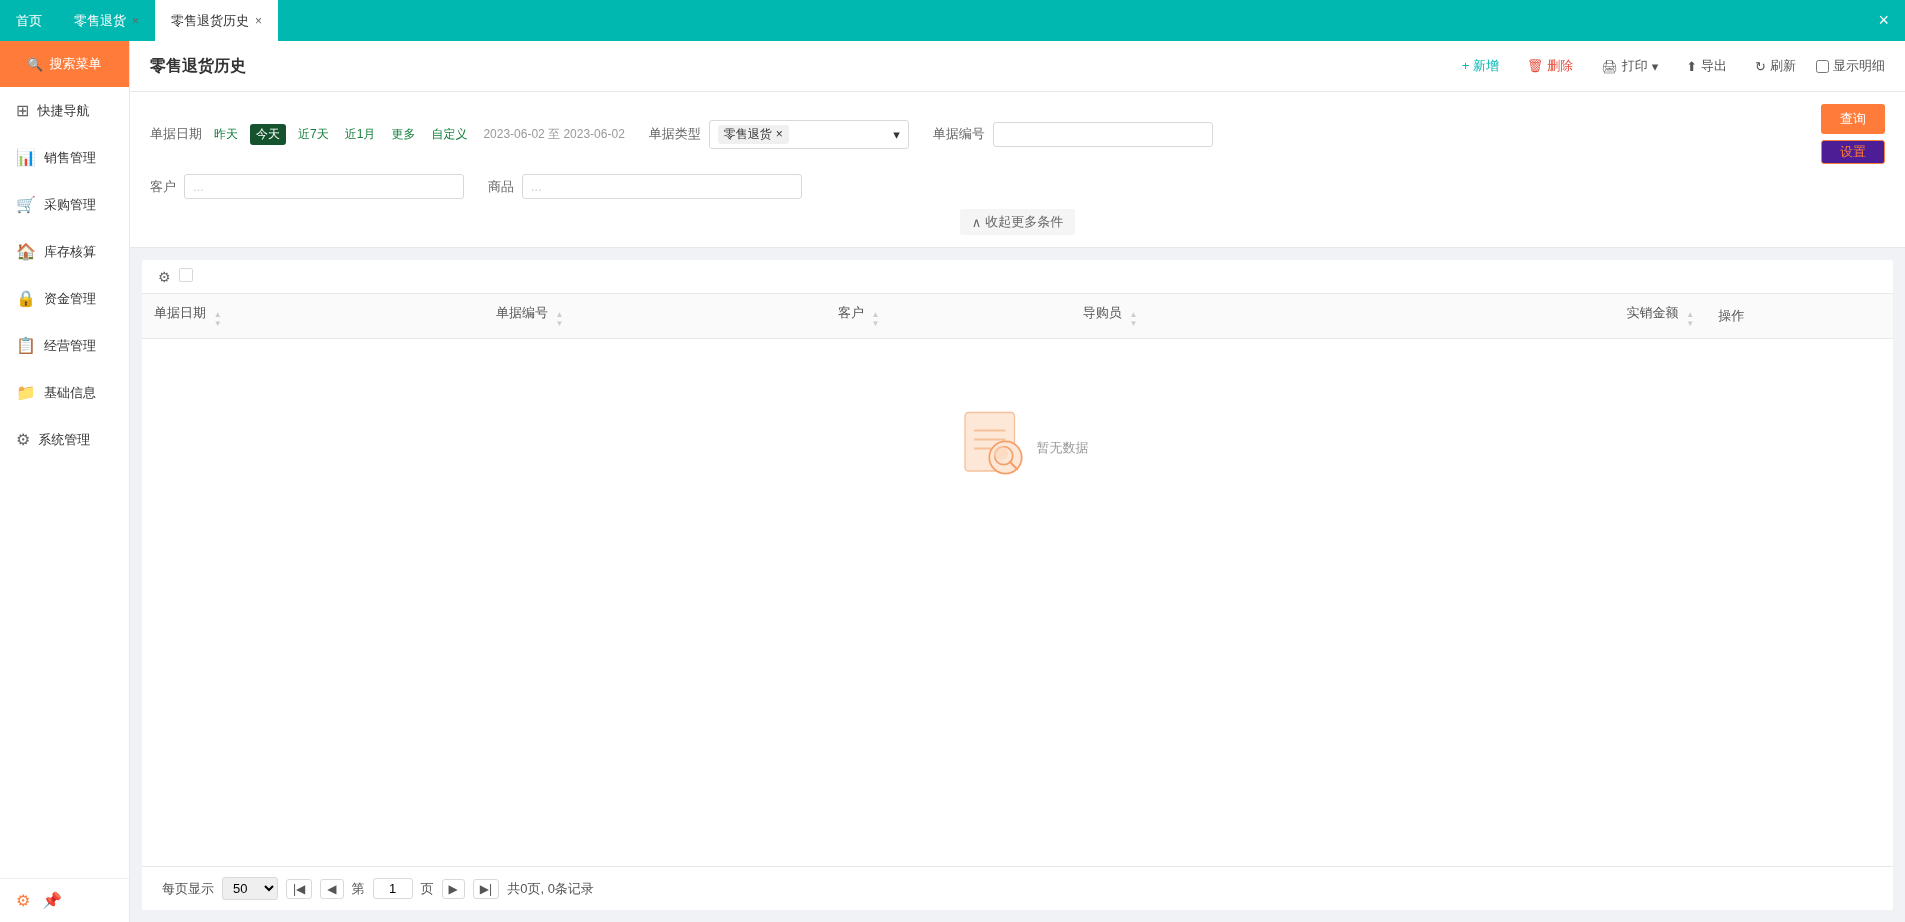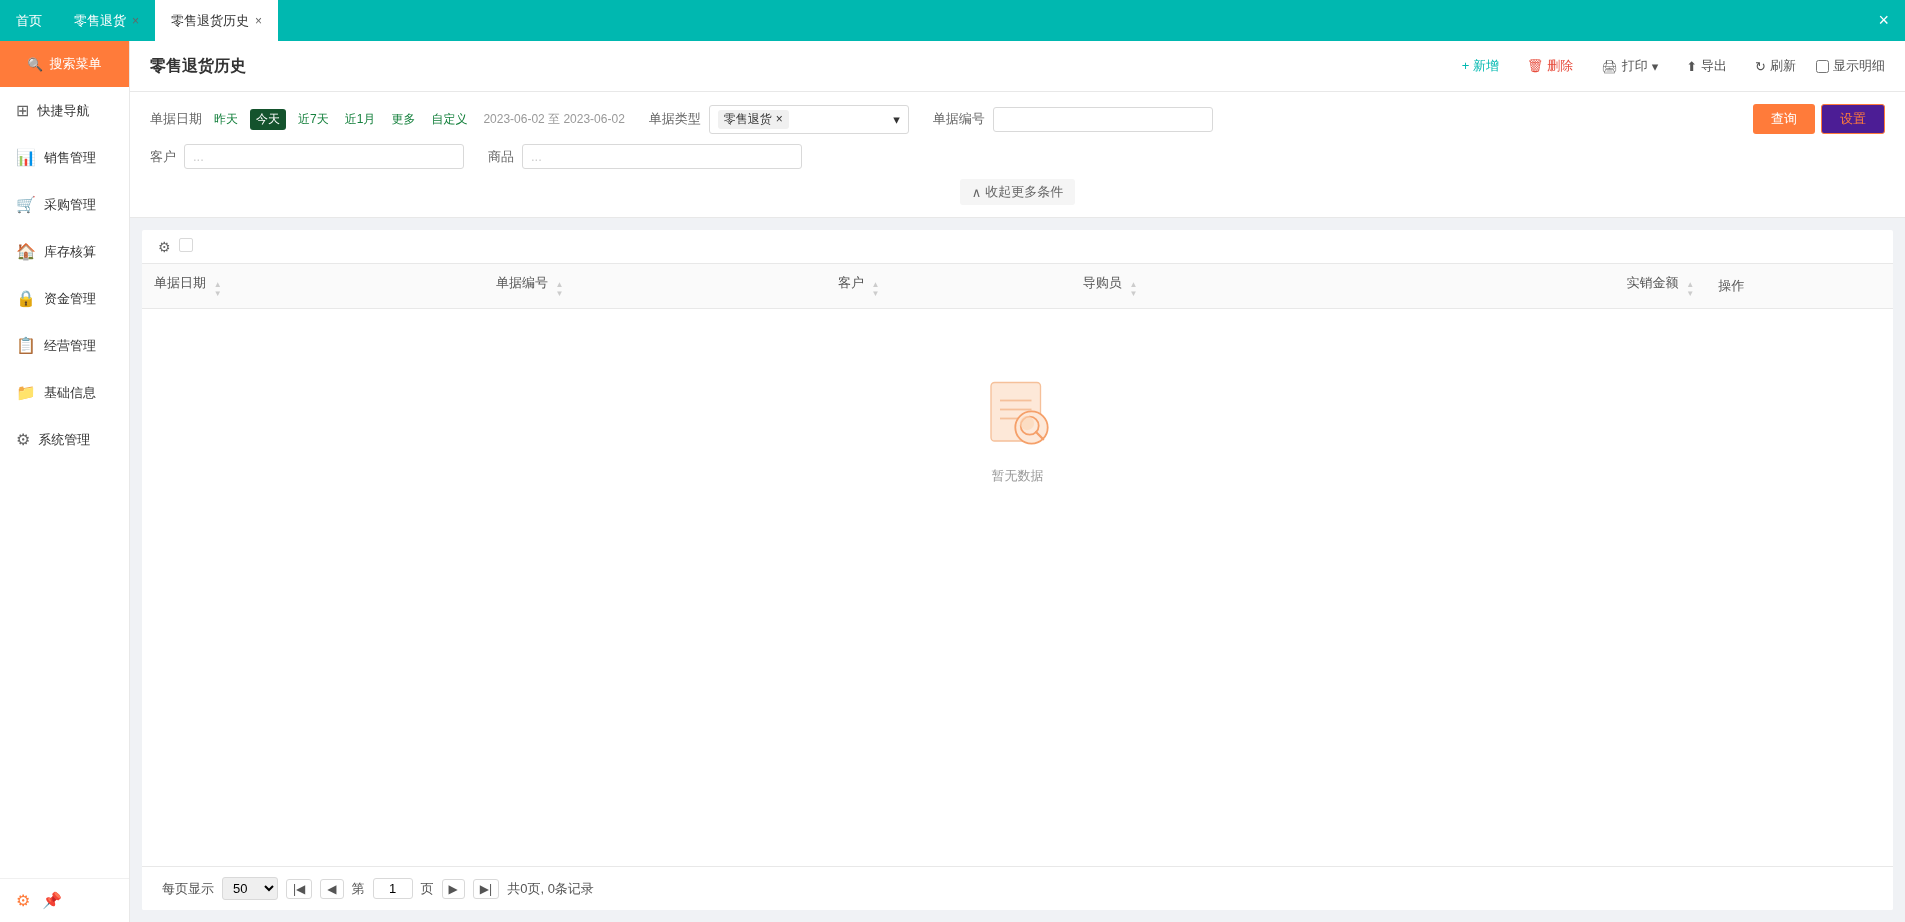--- a/index.html
+++ b/index.html
@@ -54,21 +54,21 @@
     .collapse-btn { display: flex; align-items: center; gap: 4px; color: #666; font-size: 13px; cursor: pointer; background: #f5f5f5; border-radius: 3px; padding: 4px 12px; margin: 0 auto; width: fit-content; }
     .table-toolbar { display: flex; align-items: center; padding: 8px 16px; border-bottom: 1px solid #e8e8e8; gap: 8px; }
     .table-settings-icon { color: #666; cursor: pointer; font-size: 14px; }
     table { width: 100%; border-collapse: collapse; font-size: 13px; }
     thead tr { background: #fafafa; }
     th { padding: 10px 12px; text-align: left; font-weight: normal; color: #555; border-bottom: 1px solid #e8e8e8; white-space: nowrap; }
     th .sort-arrows { display: inline-flex; flex-direction: column; gap: 1px; margin-left: 4px; }
     th .sort-arrows span { font-size: 8px; color: #ccc; line-height: 1; }
 
     
-    .empty-state { flex: 1; display: flex; flex-direction: column; align-items: center; justify-content: center; padding: 60px 0; }
+    .empty-state { flex: 1; display: flex; flex-direction: row; align-items: center; justify-content: center; padding: 60px 0; }
     .empty-text { color: #999; font-size: 13px; }
 
     
     .pagination { display: flex; align-items: center; justify-content: flex-start; padding: 10px 20px; background: #fff; border-top: 1px solid #e8e8e8; gap: 8px; font-size: 13px; color: #555; flex-shrink: 0; }
     .pagination select { border: 1px solid #d9d9d9; border-radius: 3px; padding: 2px 6px; font-size: 13px; }
     .pagination input { border: 1px solid #d9d9d9; border-radius: 3px; padding: 2px 6px; width: 40px; text-align: center; font-size: 13px; }
     .pagination .page-nav { cursor: pointer; color: #555; padding: 2px 6px; border: 1px solid #d9d9d9; border-radius: 3px; font-size: 12px; }
     .checkbox { width: 14px; height: 14px; border: 1px solid #d9d9d9; border-radius: 2px; display: inline-block; }
 
     .content-inner { flex: 1; display: flex; flex-direction: column; overflow: hidden; padding: 12px; gap: 0; }
@@ -194,21 +194,21 @@
             </span>
             <span>▾</span>
           </div>
         </div>
 
         <div class="filter-item">
           <span class="filter-label">单据编号</span>
           <input class="filter-input" type="text" style="min-width: 220px;">
         </div>
 
-        <div style="display:flex;flex-direction:row;gap:6px;margin-left:auto;">
+        <div style="display:flex;flex-direction:column;gap:6px;margin-left:auto;">
           <button class="btn-query">查询</button>
           <button class="btn-setting">设置</button>
         </div>
       </div>
 
       <div class="filter-row">
 
         <div class="filter-item">
           <span class="filter-label">客户</span>
           <div class="filter-select" style="min-width:280px;">

